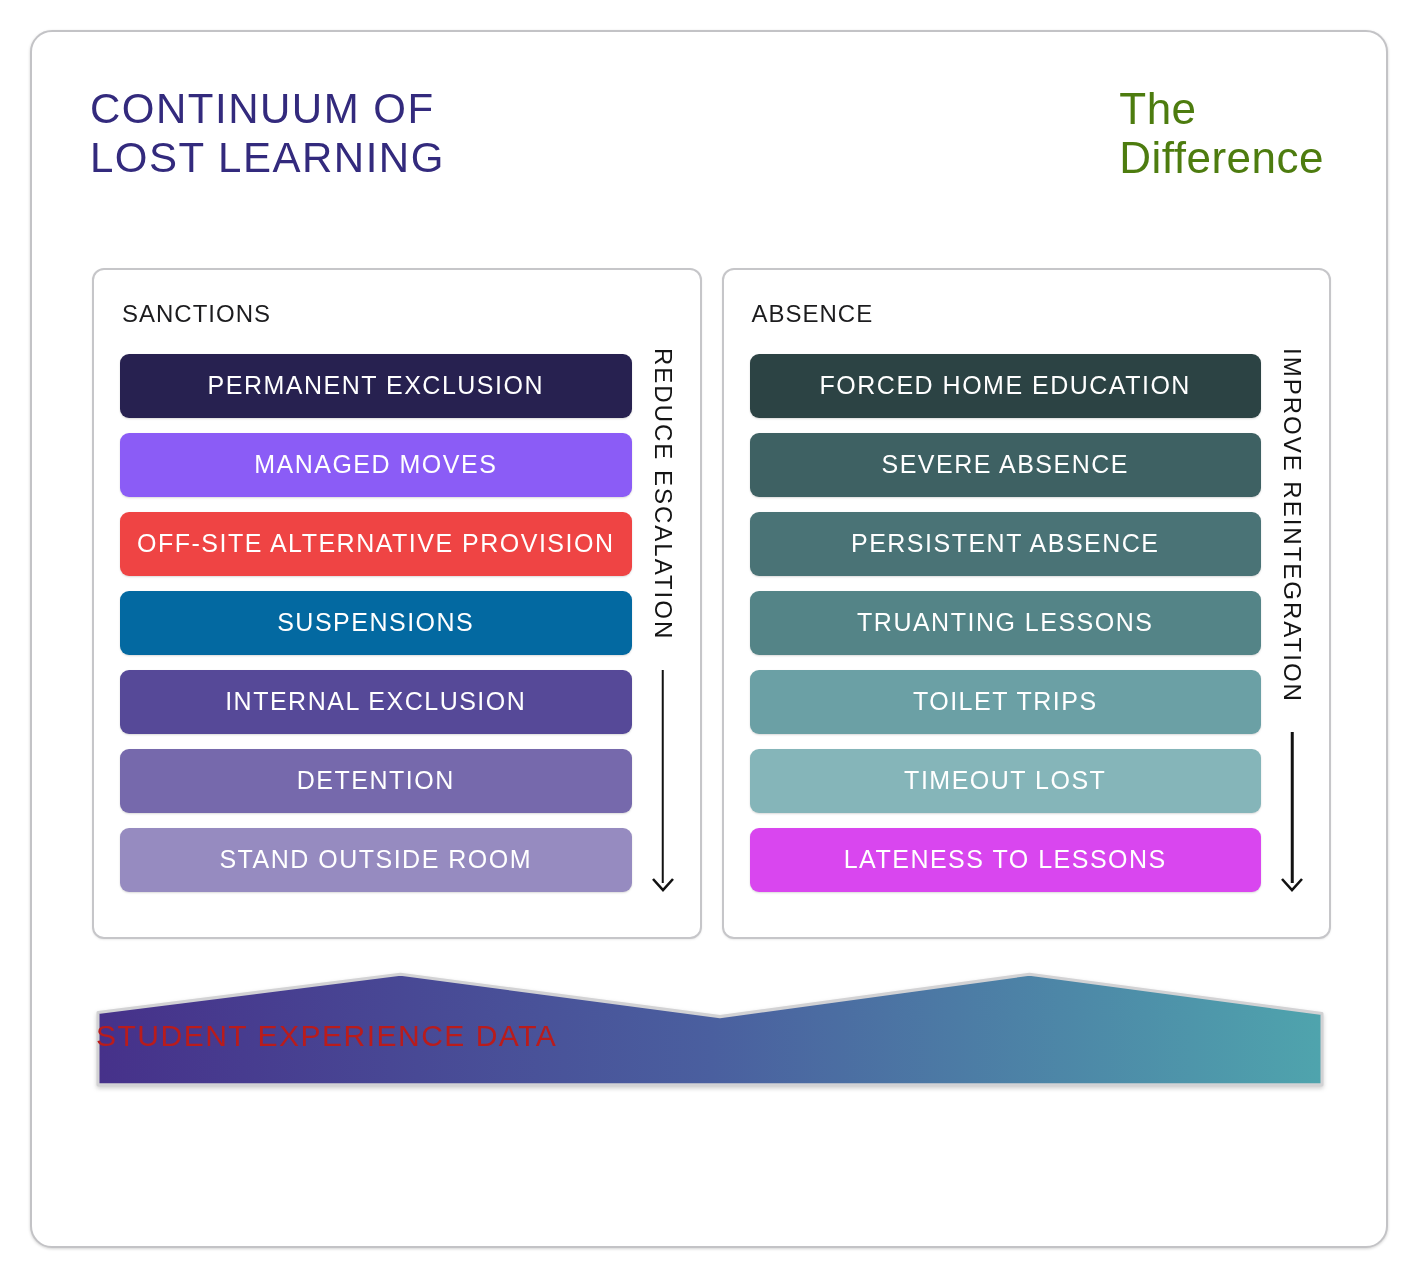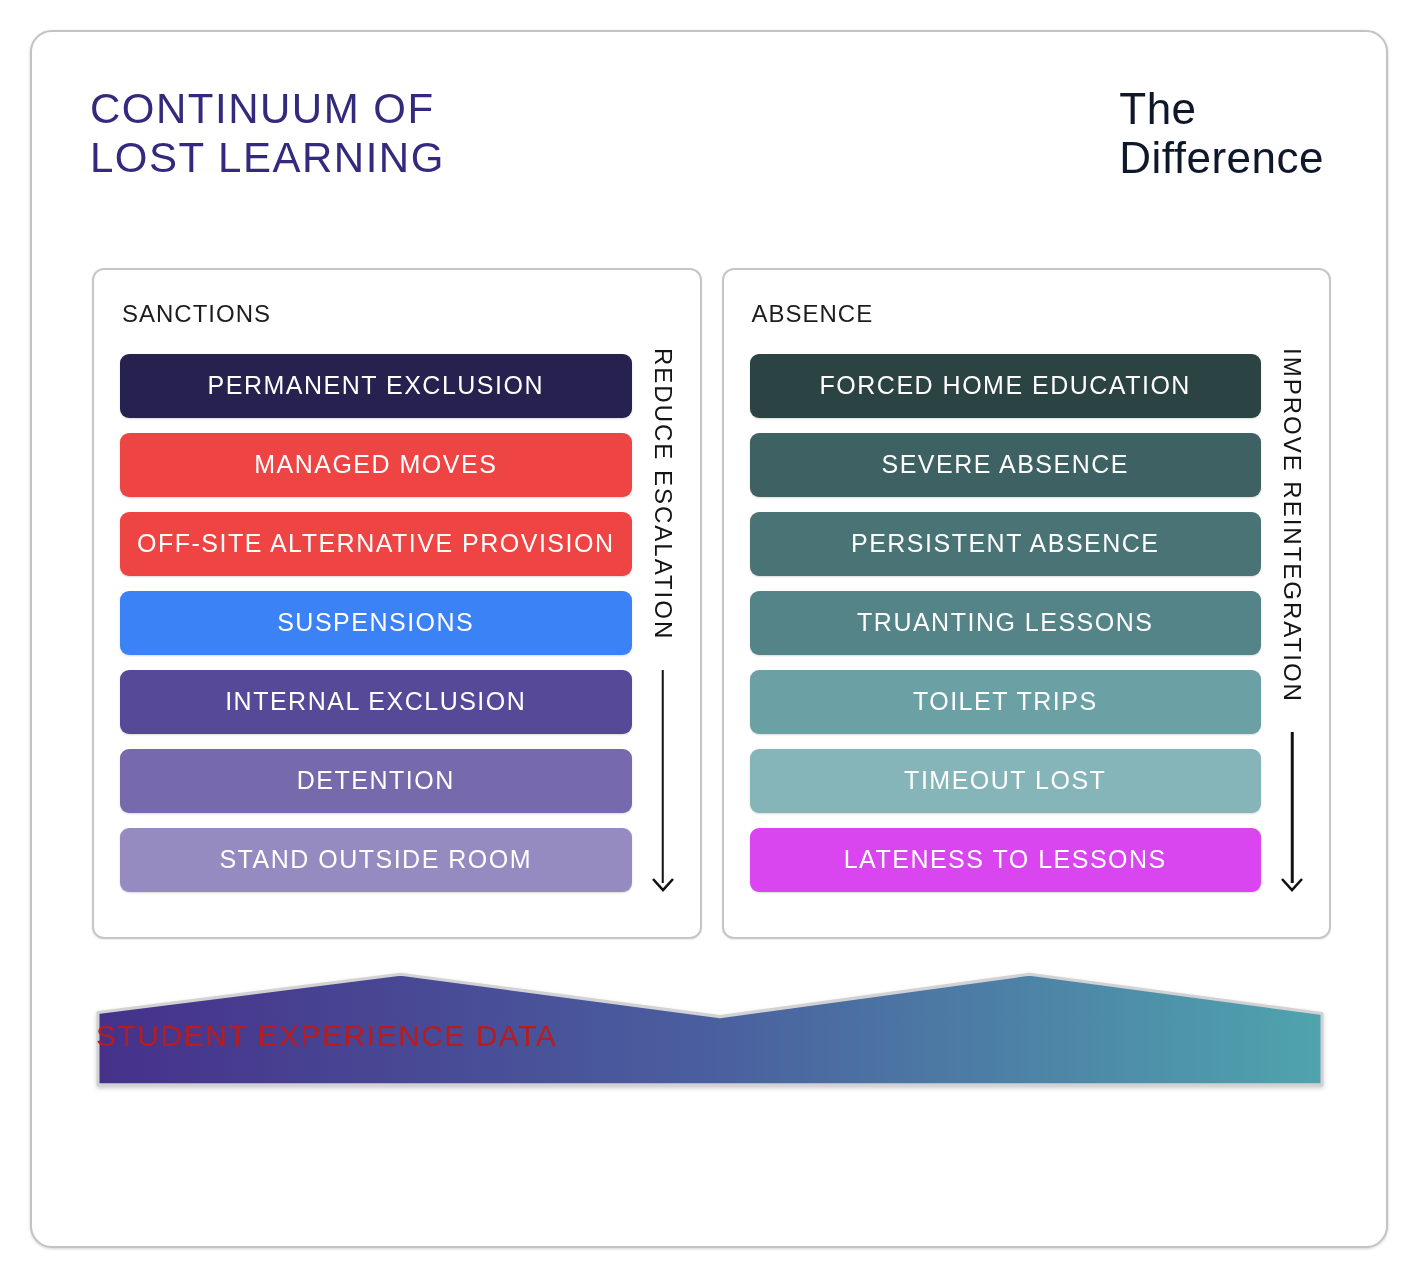--- a/index.html
+++ b/index.html
@@ -16,21 +16,21 @@
   }
   
   .hdr{display:flex;justify-content:space-between;align-items:flex-start;
        padding:52px 62px 0 58px;}
   .title{
     font-size:42px;line-height:1.17;letter-spacing:1.5px;
     color:#332a7d;font-weight:500;margin:0;
   }
   .logo{
     font-size:44px;line-height:1.12;letter-spacing:.5px;
-    color:#0f172a;font-weight:400;text-align:left;
+    color:#4d7c0f;font-weight:400;text-align:left;
   }
   
   .panels{display:flex;gap:20px;margin:85px 55px 0 60px;}
   .panel{
     flex:1;background:#ffffff;border:2px solid #c6c6c9;border-radius:12px;
     box-sizing:border-box;padding:30px 6px 45px 26px;
     box-shadow:0 1px 2px rgba(0,0,0,.08);
   }
   .panel-heading{
     font-size:24px;letter-spacing:1px;color:#1c1c1e;margin:0 0 26px 2px;
@@ -87,27 +87,27 @@
 
   <div class="panels">
 
     <section class="panel">
       <div class="panel-heading">SANCTIONS</div>
       <div class="panel-body">
         <div class="bars">
             <div class="bar" style="background: rgb(39, 33, 80);">
               <span>PERMANENT EXCLUSION</span>
             </div>
-            <div class="bar" style="background: #ef4444;">
+            <div class="bar" style="background: #8b5cf6;">
               <span>MANAGED MOVES</span>
             </div>
             <div class="bar" style="background: #ef4444;">
               <span>OFF-SITE ALTERNATIVE PROVISION</span>
             </div>
-            <div class="bar" style="background: #3b82f6;">
+            <div class="bar" style="background: #0369a1;">
               <span>SUSPENSIONS</span>
             </div>
             <div class="bar" style="background: rgb(86, 73, 152);">
               <span>INTERNAL EXCLUSION</span>
             </div>
             <div class="bar" style="background: rgb(118, 105, 172);">
               <span>DETENTION</span>
             </div>
             <div class="bar" style="background: rgb(150, 139, 192);">
               <span>STAND OUTSIDE ROOM</span>

